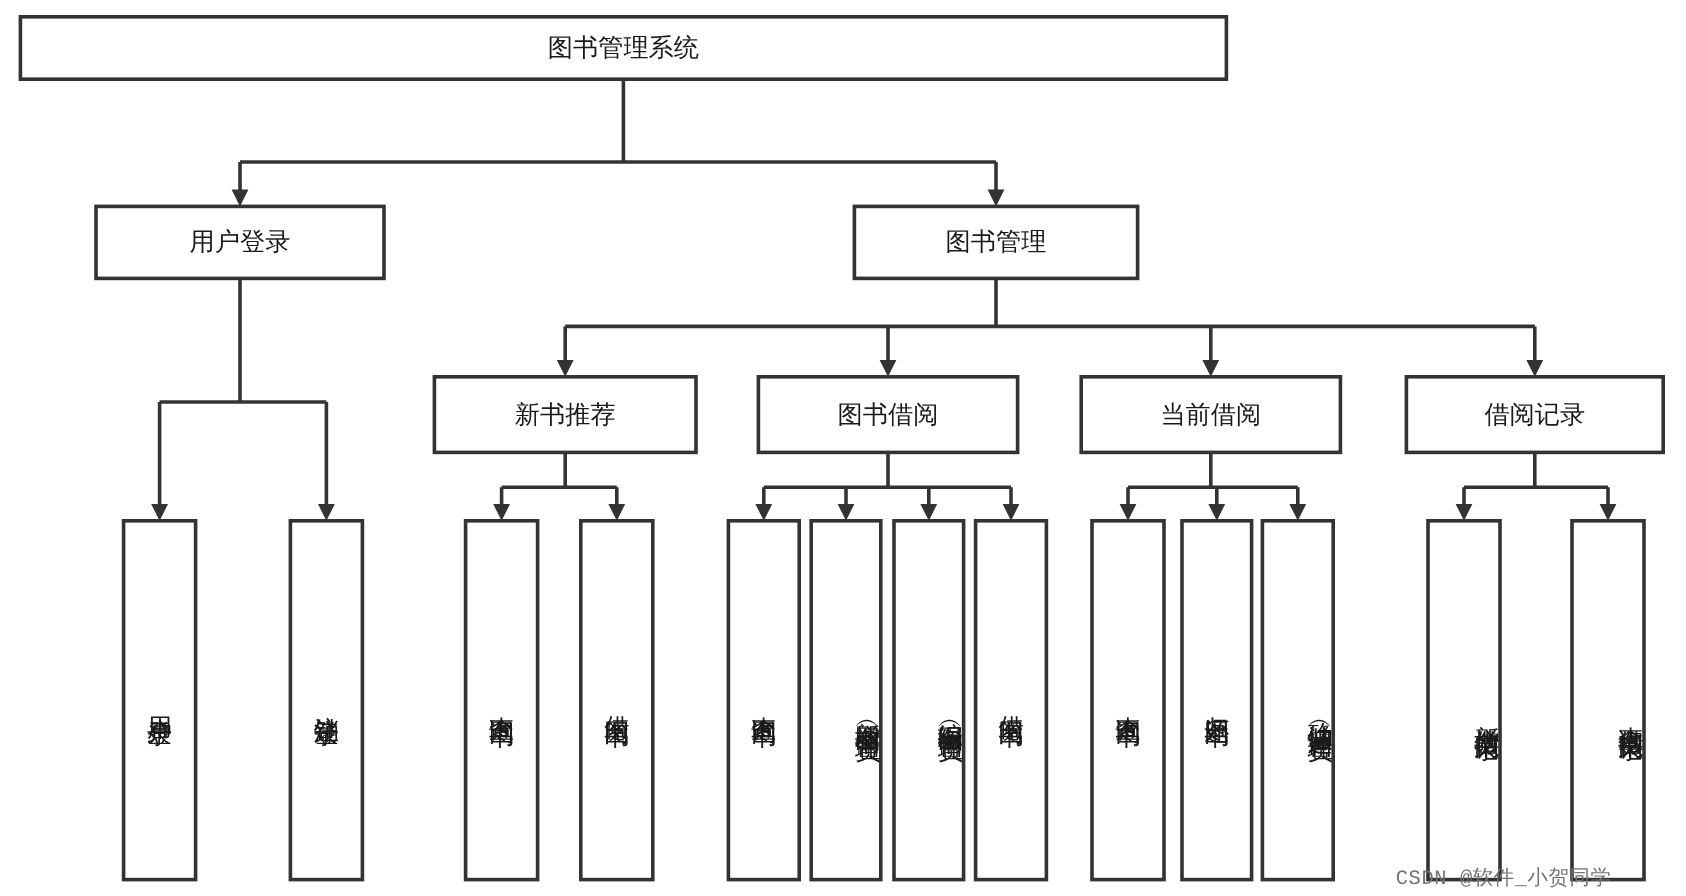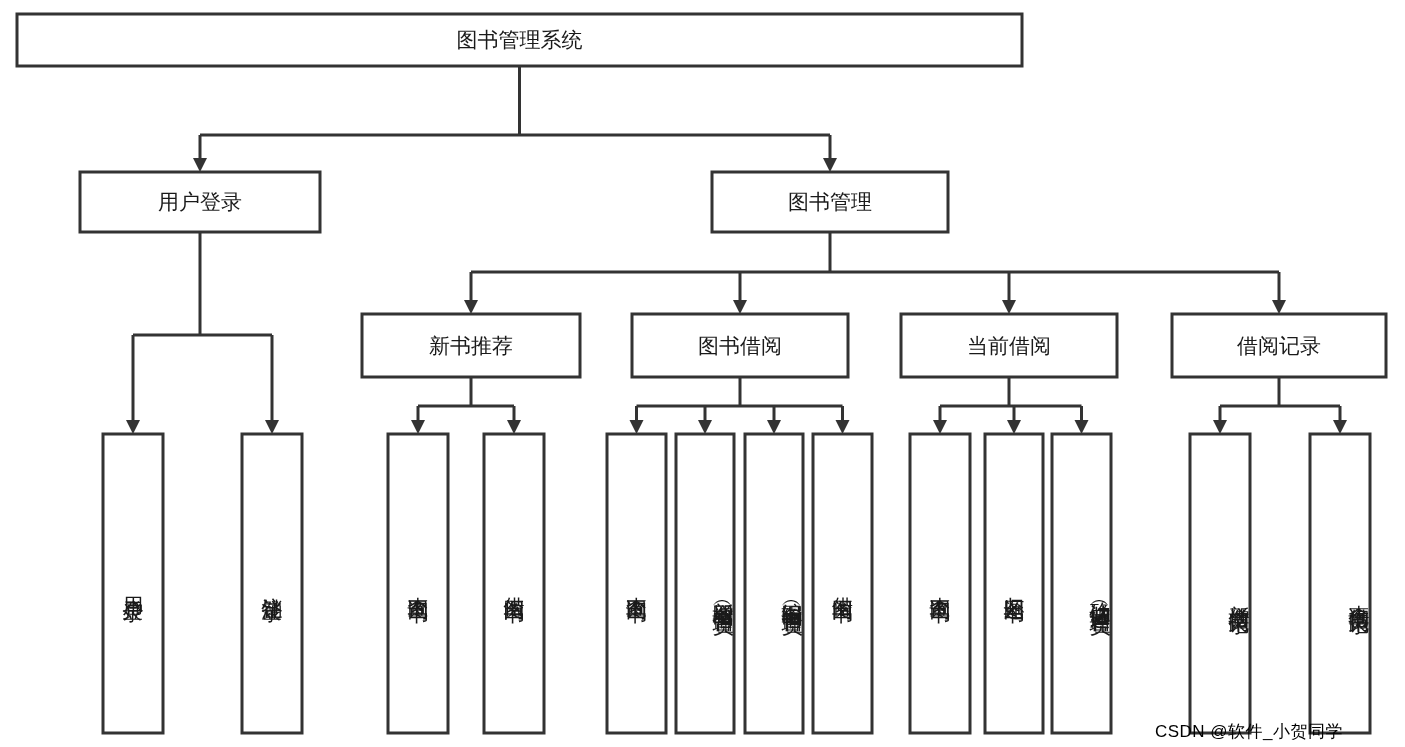--- a/index.html
+++ b/index.html
@@ -64,23 +64,23 @@
     white-space: nowrap;
     pointer-events: none;
   }
   .leaf-label.centered {
     align-items: center;
   }
   .watermark {
     position: absolute;
     right: 8px;
     bottom: 4px;
-    font-family: Liberation Sans, sans-serif;
+    font-family: Liberation Mono, monospace;
     font-size: 17px;
-    color: #000000;
+    color: #737373;
     letter-spacing: 0.5px;
     white-space: nowrap;
   }
 </style>
 </head>
 <body>
 
 <div id="diagram-root">
 
   <svg id="tree-svg" viewBox="0 0 1405 747">

